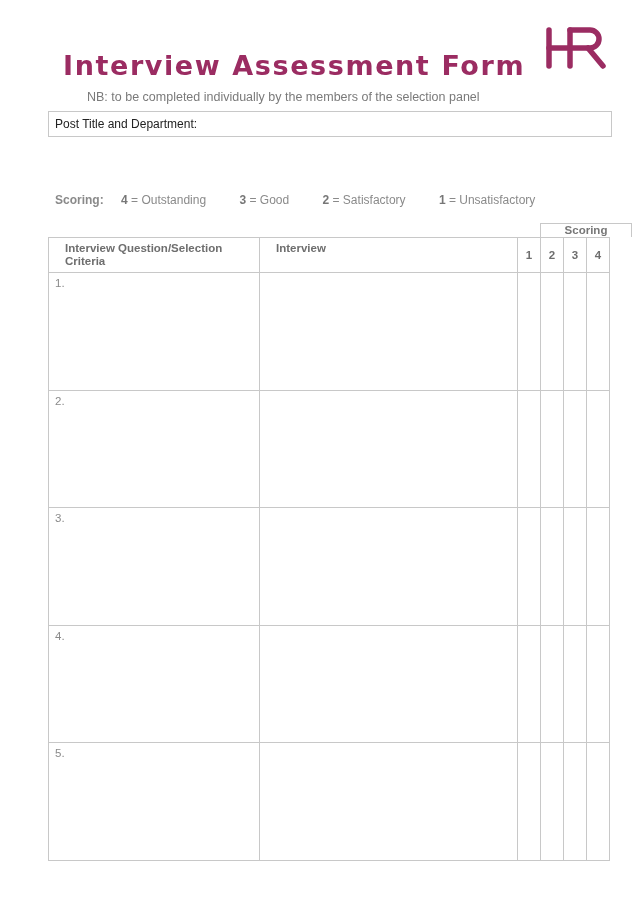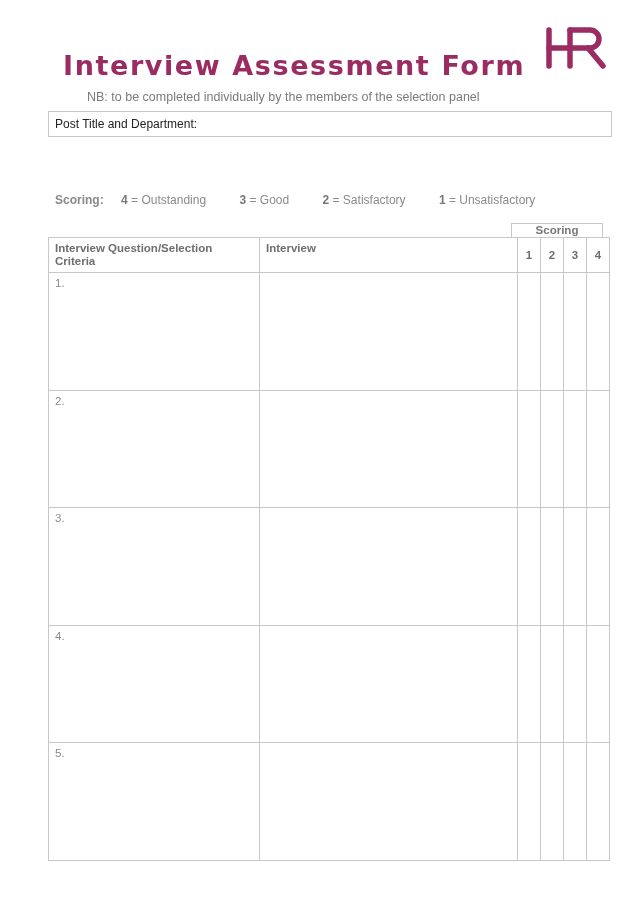--- a/index.html
+++ b/index.html
@@ -6,24 +6,24 @@
     body { width: 636px; height: 900px; position: relative; overflow: hidden; font-family: "Liberation Sans", sans-serif; }
     .title { position: absolute; left: 55px; top: 42px; font-size: 27px; font-weight: bold; color: #9b2c62; letter-spacing: 1.6px; margin: 8px; font-family: "DejaVu Sans", sans-serif; }
     .logo { position: absolute; left: 544px; top: 26px; width: 64px; height: 44px; }
     .subtitle { position: absolute; left: 55px; top: 90px; font-size: 12.5px; font-weight: normal; color: #7a7a7a; margin-left: 32px; }
     .info { position: absolute; left: 48px; top: 111px; width: 564px; border-collapse: collapse; }
     .info td { border: 1px solid #c8c8c8; font-size: 12px; color: #222; height: 24px; padding: 0 6px; vertical-align: middle; }
     .scoring { position: absolute; left: 55px; top: 180px; font-size: 12px; color: #8a8a8a; white-space: nowrap; margin-top: 13px; }
     .scoring .lbl { font-weight: bold; margin-right: 14px; }
     .scoring .item { margin-right: 30px; }
     .scoring b { color: #777; }
-    .scorebox { position: absolute; left: 511px; top: 223px; width: 92px; height: 14px; border: 1px solid #c8c8c8; border-bottom: none; box-sizing: border-box; font-size: 11.5px; font-weight: bold; color: #777; text-align: center; line-height: 13px; }
+    .scorebox { position: absolute; left: 540px; top: 223px; width: 92px; height: 14px; border: 1px solid #c8c8c8; border-bottom: none; box-sizing: border-box; font-size: 11.5px; font-weight: bold; color: #777; text-align: center; line-height: 13px; }
     .grid { position: absolute; left: 48px; top: 237px; border-collapse: collapse; table-layout: fixed; width: 561px; }
     .grid th, .grid td { border: 1px solid #c8c8c8; box-sizing: border-box; }
-    .grid th { font-size: 11.5px; font-weight: bold; color: #6e6e6e; text-align: left; vertical-align: top; padding: 4px 6px; height: 34px; line-height: 13px; }
+    .grid th { font-size: 11.5px; font-weight: bold; color: #6e6e6e; text-align: left; vertical-align: top; padding: 4px 16px; height: 34px; line-height: 13px; }
     .grid th.num { text-align: center; vertical-align: middle; padding: 0; }
     .grid td { height: 117.6px; vertical-align: top; padding: 4px 6px; font-size: 11.5px; color: #8a8a8a; }
   </style>
 </head>
 <body>
 
 <h1 class="title">Interview Assessment Form</h1>
 
 <svg class="logo" viewBox="0 0 64 44">
   <g fill="none" stroke="#9b2c62" stroke-width="5.5" stroke-linecap="round" stroke-linejoin="round">

